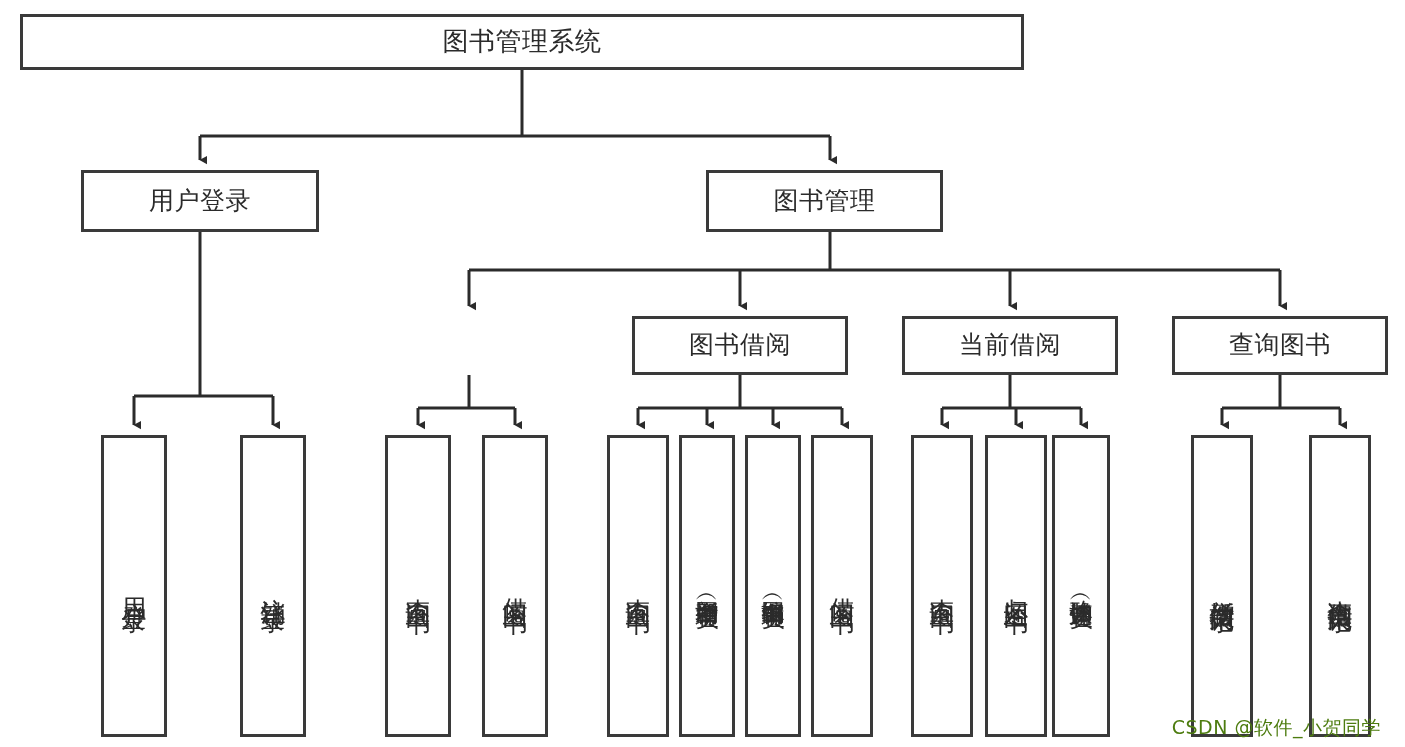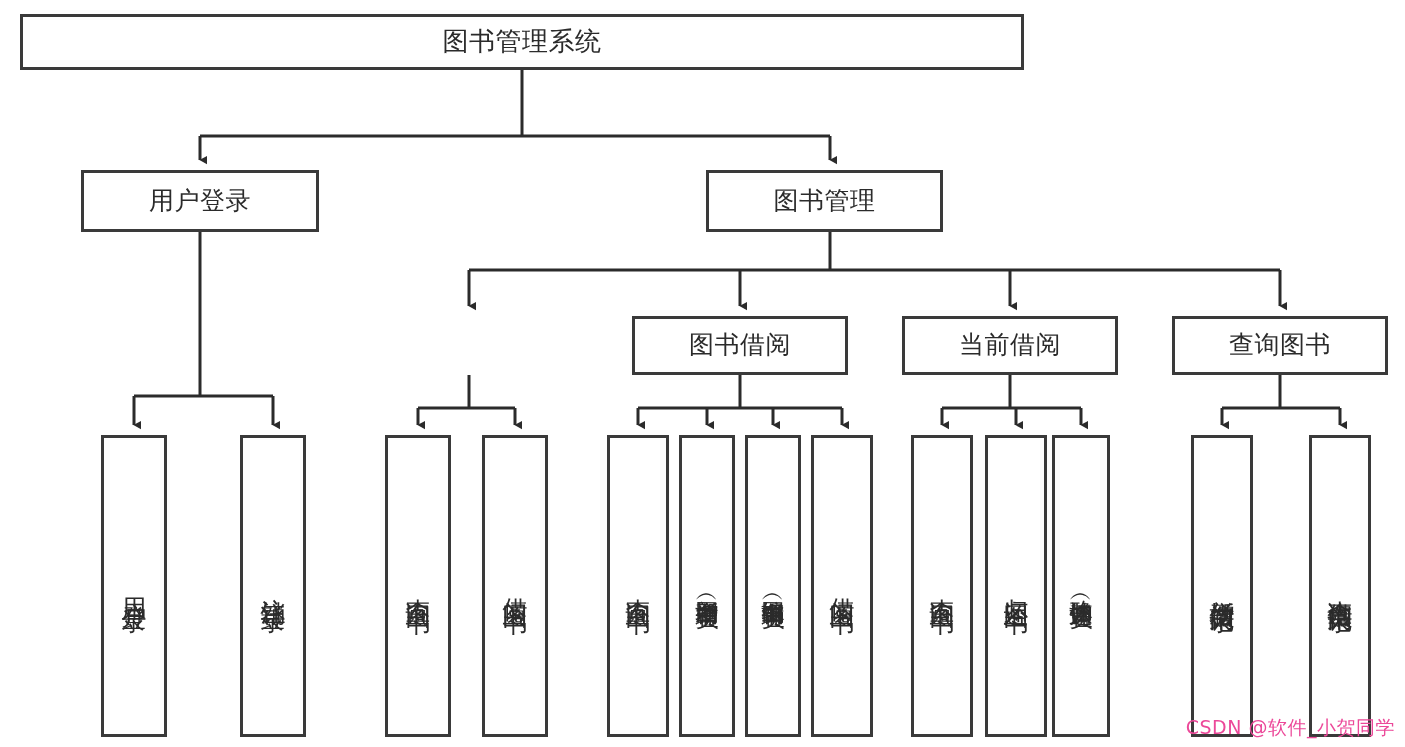--- a/index.html
+++ b/index.html
@@ -57,24 +57,24 @@
   .node.vert .lbl {
     writing-mode: vertical-rl;
     text-orientation: upright;
     font-size: 25px;
     line-height: 1.0;
     letter-spacing: 4px;
     white-space: nowrap;
   }
   .watermark {
     position: absolute;
-    right: 10px;
+    right: 24px;
     bottom: 6px;
     font-size: 19px;
-    color: #ec4899;
+    color: #4d7c0f;
     letter-spacing: 0.5px;
     white-space: nowrap;
   }
 </style>
 </head>
 <body>
 
 <div id="canvas">
 
   <svg id="edges" viewBox="0 0 1405 747" xmlns="http://www.w3.org/2000/svg">

